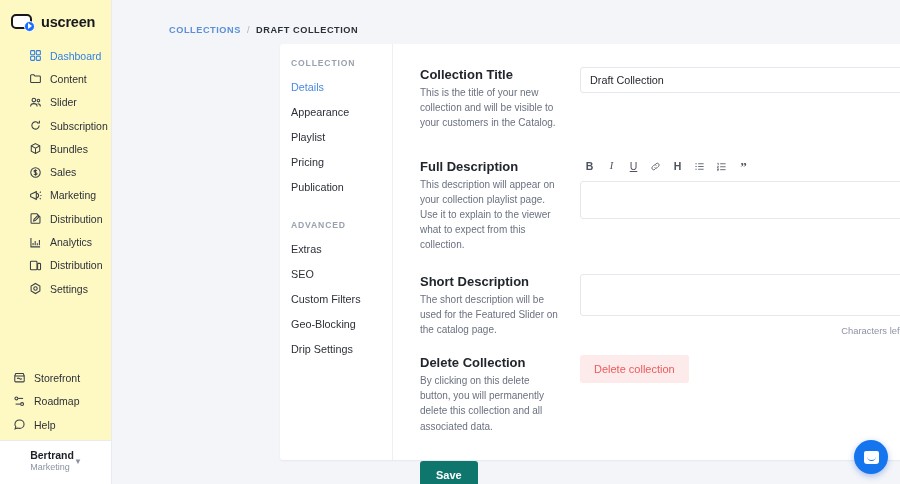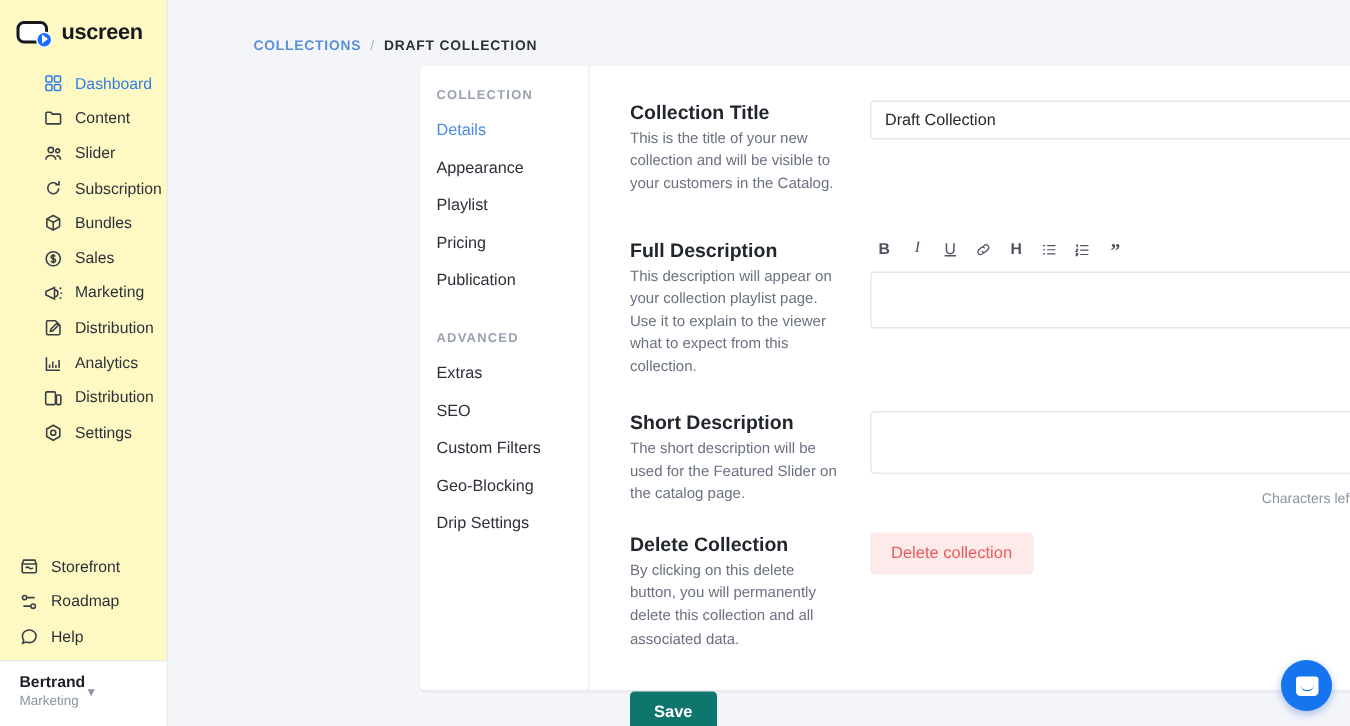--- a/index.html
+++ b/index.html
@@ -57,21 +57,21 @@
   .nav-item.active .lbl { color: #2f7fe8; }
   .nav-item.active svg { stroke: #2f7fe8; }
   .nav-ico { width: 13px; height: 13px; flex: 0 0 13px; display: block; }
   .nav-ico svg { width: 13px; height: 13px; display: block; stroke: #3a3f48; fill: none; stroke-width: 1.3; }
 
   .nav-bottom { margin-top: auto; padding-bottom: 4px; }
 
   .user-box {
     border-top: 1px solid #e8ebf0;
     padding: 8px 10px 10px 13px;
-    display: flex; align-items: center; justify-content: flex-start;
+    display: flex; align-items: center; justify-content: center;
     background: #fff; cursor: pointer;
   }
   .user-name { font-size: 10.5px; font-weight: 700; color: #1d2026; line-height: 1.25; }
   .user-org  { font-size: 9px; color: #8b93a3; line-height: 1.3; }
   .caret { color: #8b93a3; font-size: 8px; padding-right: 2px; }
 
   
   .main { flex: 1; position: relative; padding: 0; background: #f3f5f9; }
   .breadcrumb {
     display: flex; align-items: center; gap: 6px;

